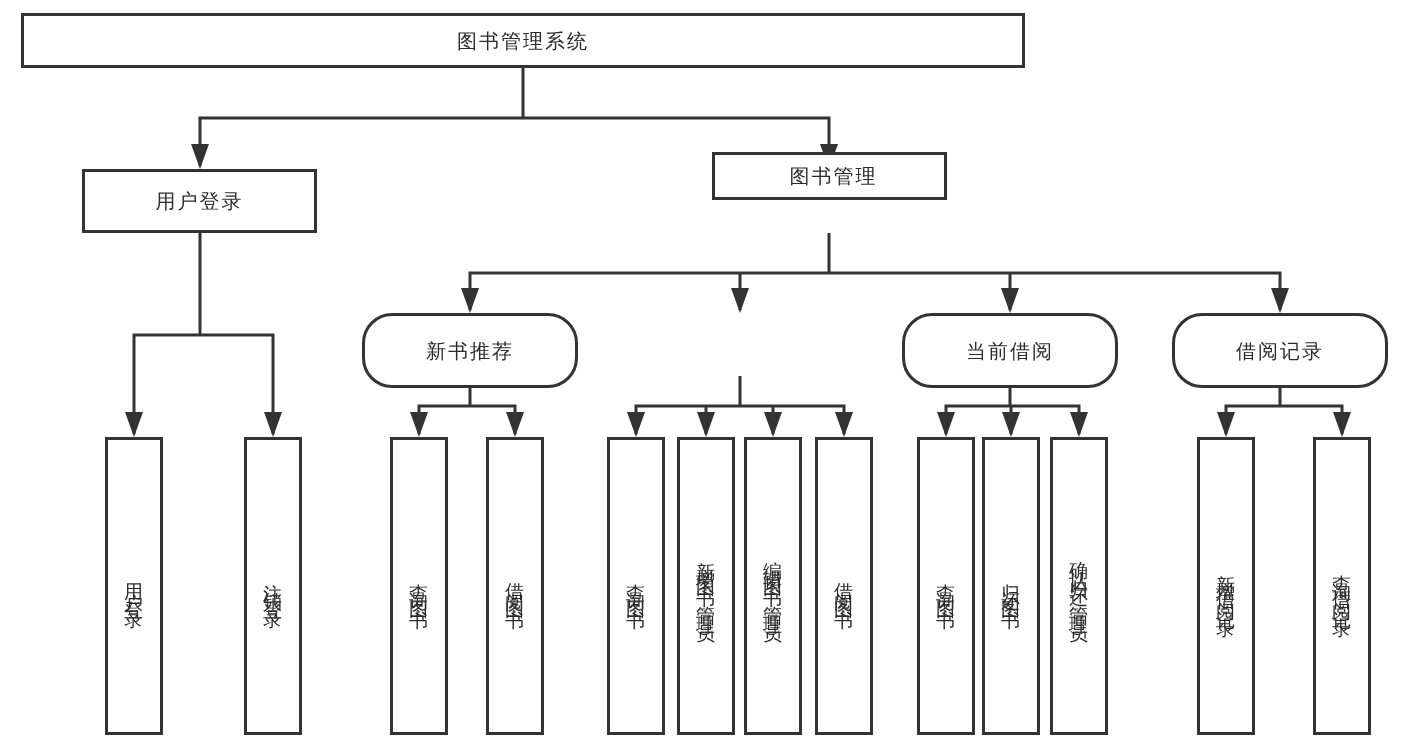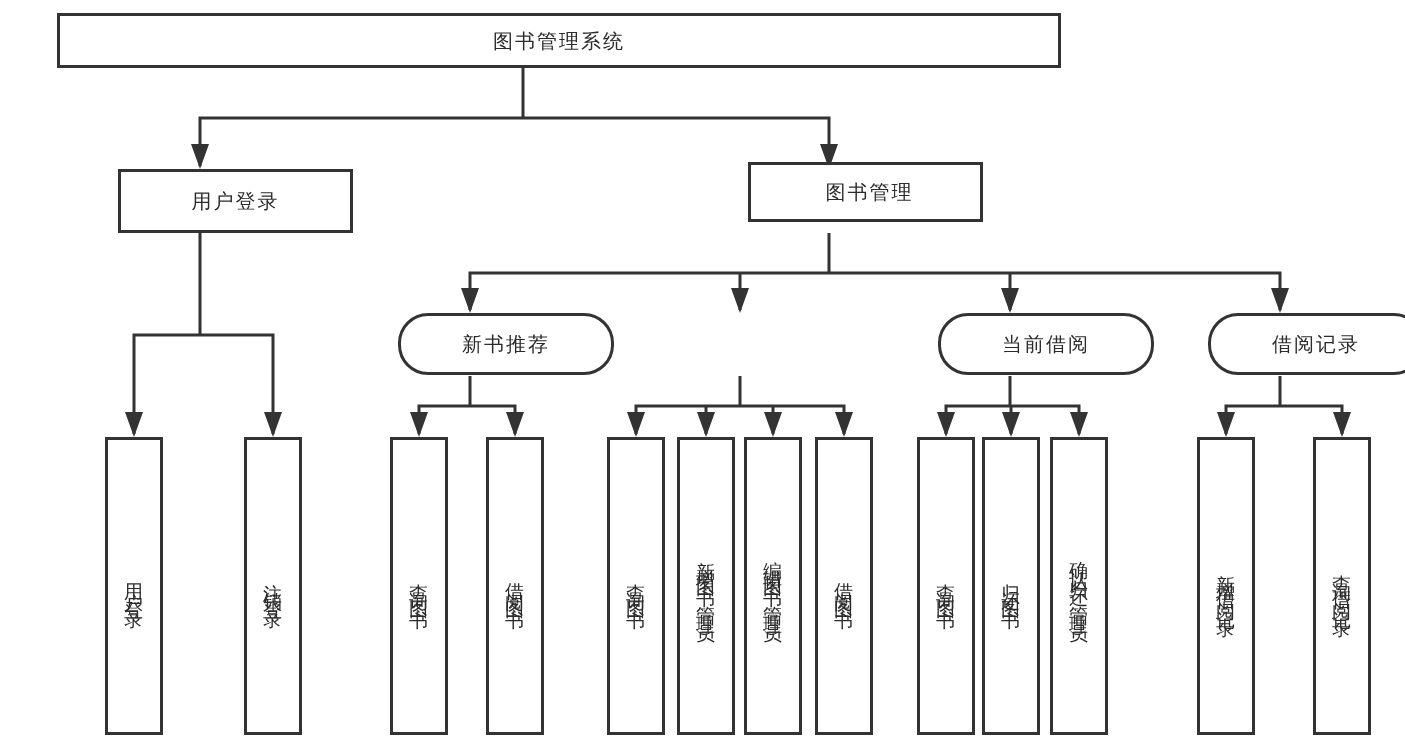--- a/index.html
+++ b/index.html
@@ -25,35 +25,34 @@
     color: #2b2b2b;
     display: flex;
     align-items: center;
     justify-content: center;
     z-index: 2;
   }
   .node.h {
     font-size: 20px;
     letter-spacing: 2px;
     line-height: 1;
-    margin-left: 36px;
   }
   .node.v {
     writing-mode: vertical-rl;
     font-size: 19px;
     letter-spacing: 9px;
     line-height: 1;
   }
   
   .n-root  { left: 21px;   top: 13px;  width: 1004px; height: 55px; }
   
   .n-l2a   { left: 82px;   top: 169px; width: 235px;  height: 64px; }
-  .n-l2b   { left: 712px;  top: 162px; width: 235px;  height: 60px; padding-left: 8px; }
+  .n-l2b   { left: 712px;  top: 152px; width: 235px;  height: 48px; padding-left: 8px; }
   
-  .n-l3    { top: 313px; width: 216px; height: 62px; border-radius: 30px; }
+  .n-l3    { top: 313px; width: 216px; height: 75px; border-radius: 30px; }
   .n-l3a   { left: 362px; }
   .n-l3b   { left: 632px; }
   .n-l3c   { left: 902px; }
   .n-l3d   { left: 1172px; }
   
   .leaf    { top: 437px; width: 58px; height: 298px; }
   .lf-a1 { left: 105px; }  .lf-a2 { left: 244px; }
   .lf-b1 { left: 390px; }  .lf-b2 { left: 486px; }
   .lf-c1 { left: 607px; }  .lf-c2 { left: 677px; }
   .lf-c3 { left: 744px; }  .lf-c4 { left: 815px; }

